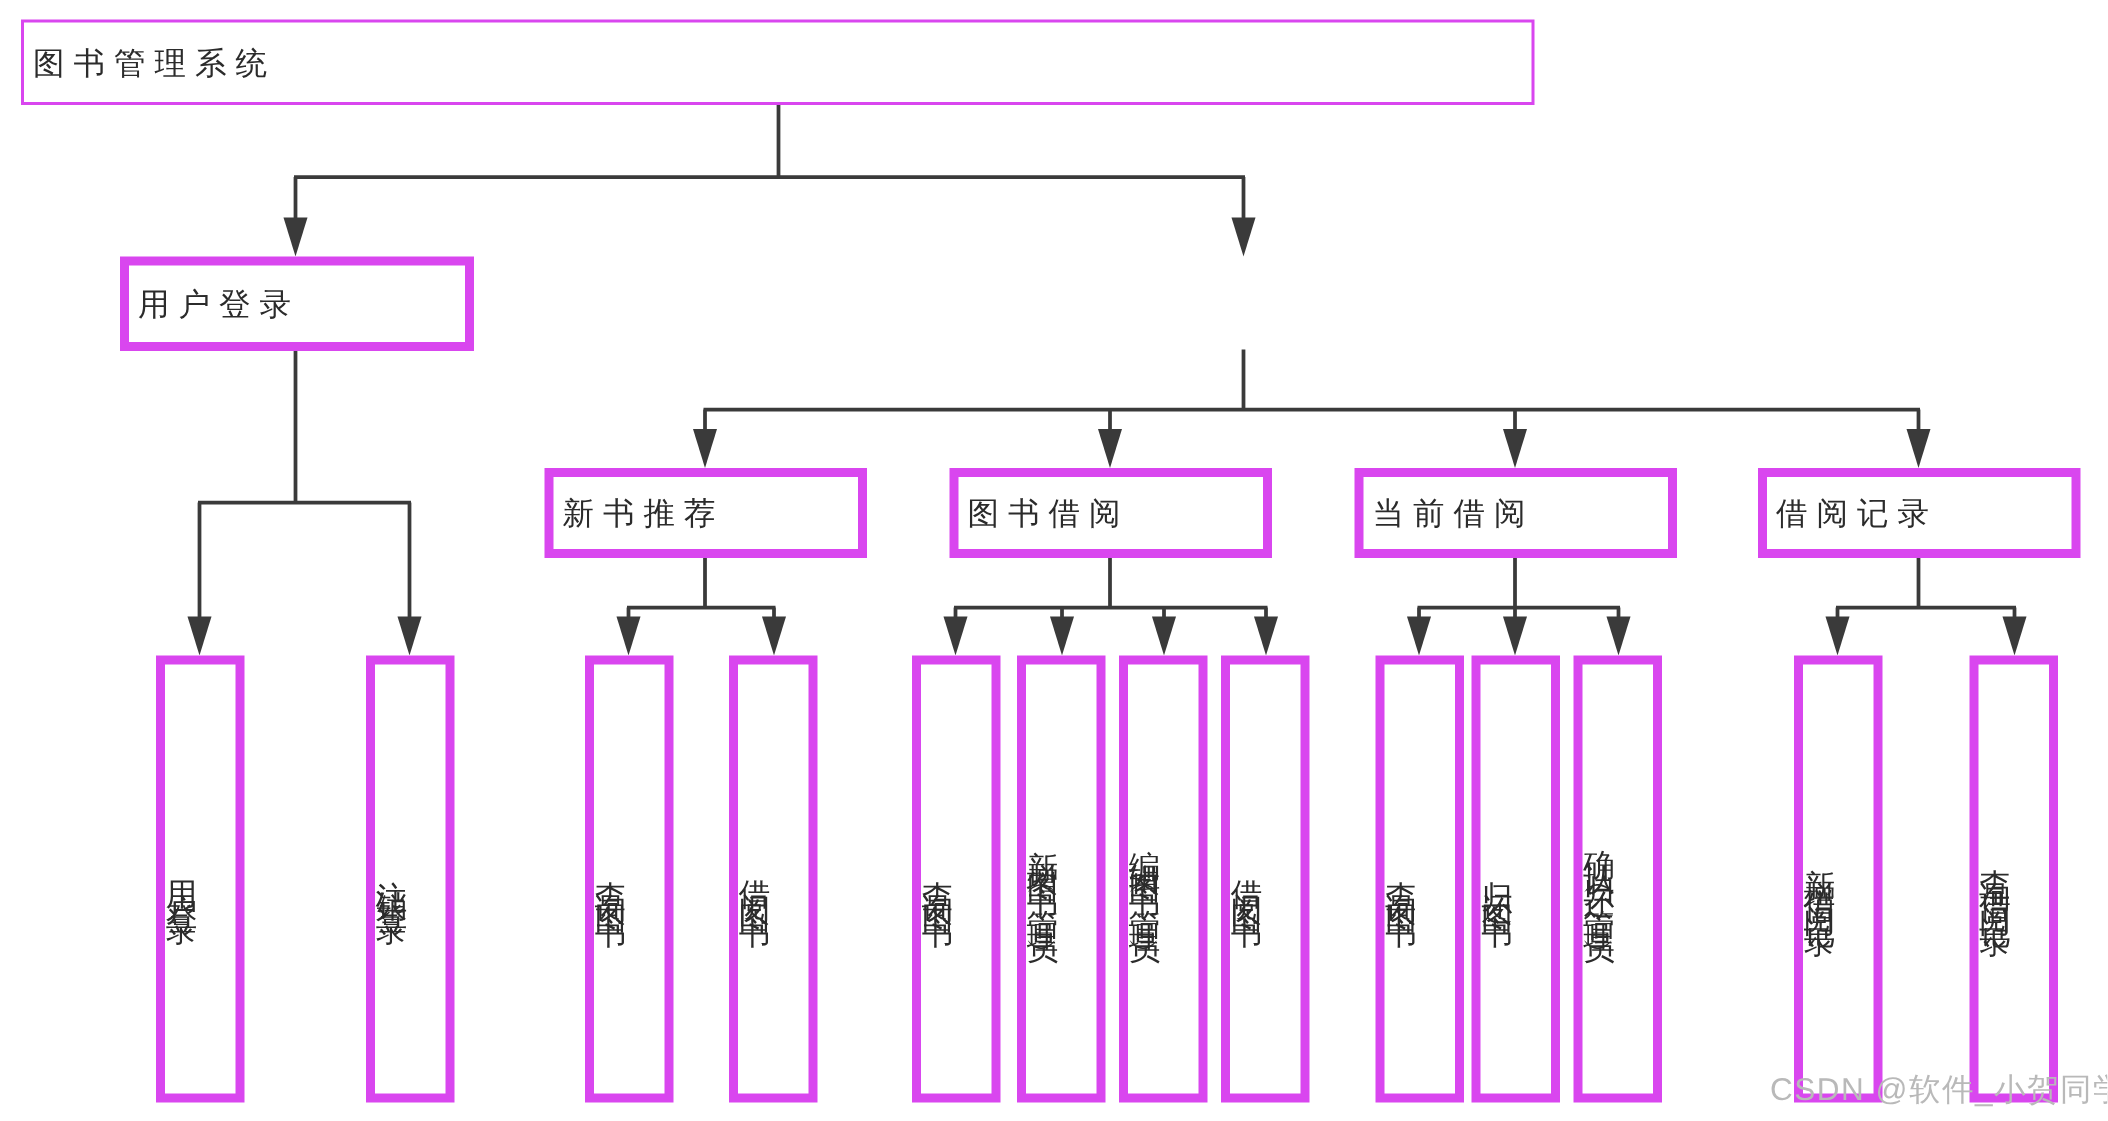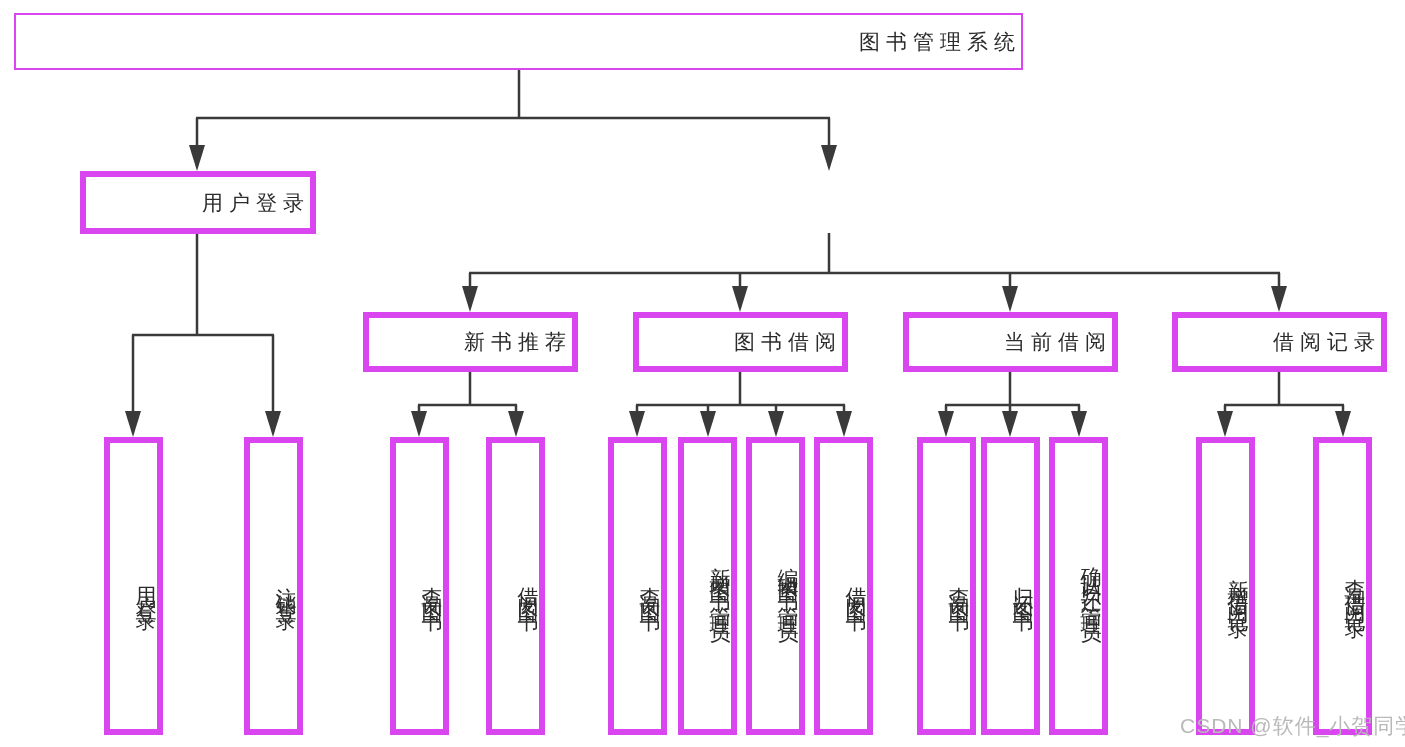--- a/index.html
+++ b/index.html
@@ -4,21 +4,21 @@
 <style>
   html,body { margin:0; padding:0; background:#ffffff; }
   .canvas {
     position:relative; width:1405px; height:747px; background:#ffffff;
     font-family:"Liberation Sans","DejaVu Sans",sans-serif; color:#2b2b2b;
     overflow:hidden;
   }
   .connectors { position:absolute; left:0; top:0; pointer-events:none; }
   .node {
     position:absolute; box-sizing:border-box; background:#ffffff;
-    border:6px solid #d946ef; display:flex; align-items:center; justify-content:flex-end;
+    border:6px solid #d946ef; display:flex; align-items:center; justify-content:flex-start;
   }
   .node.root { border-width:2px; }
   .hlabel { font-size:21px; letter-spacing:6px; text-indent:6px; white-space:nowrap; }
   .vlabel {
     writing-mode:vertical-rl; text-orientation:mixed;
     font-size:21px; letter-spacing:8px; line-height:1; white-space:nowrap;
   }
   .watermark {
     position:absolute; left:1180px; top:712px; font-size:21px;
     color:#b9b9b9; letter-spacing:1px; z-index:5; white-space:nowrap;
@@ -73,21 +73,21 @@
   </svg>
 
   <div class="node root" style="left:14px; top:13px; width:1009px; height:57px;">
     <span class="hlabel">图书管理系统</span>
   </div>
 
   <div class="node" style="left:80px; top:171px; width:236px; height:63px;">
     <span class="hlabel">用户登录</span>
   </div>
 
-  <div class="node" style="left:363px; top:312px; width:215px; height:60px;padding-left:34px;">
+  <div class="node" style="left:363px; top:312px; width:215px; height:60px;">
     <span class="hlabel">新书推荐</span>
   </div>
   <div class="node" style="left:903px; top:312px; width:215px; height:60px;">
     <span class="hlabel">当前借阅</span>
   </div>
   <div class="node" style="left:633px; top:312px; width:215px; height:60px;">
     <span class="hlabel">图书借阅</span>
   </div>
   <div class="node" style="left:1172px; top:312px; width:215px; height:60px;">
     <span class="hlabel">借阅记录</span>

